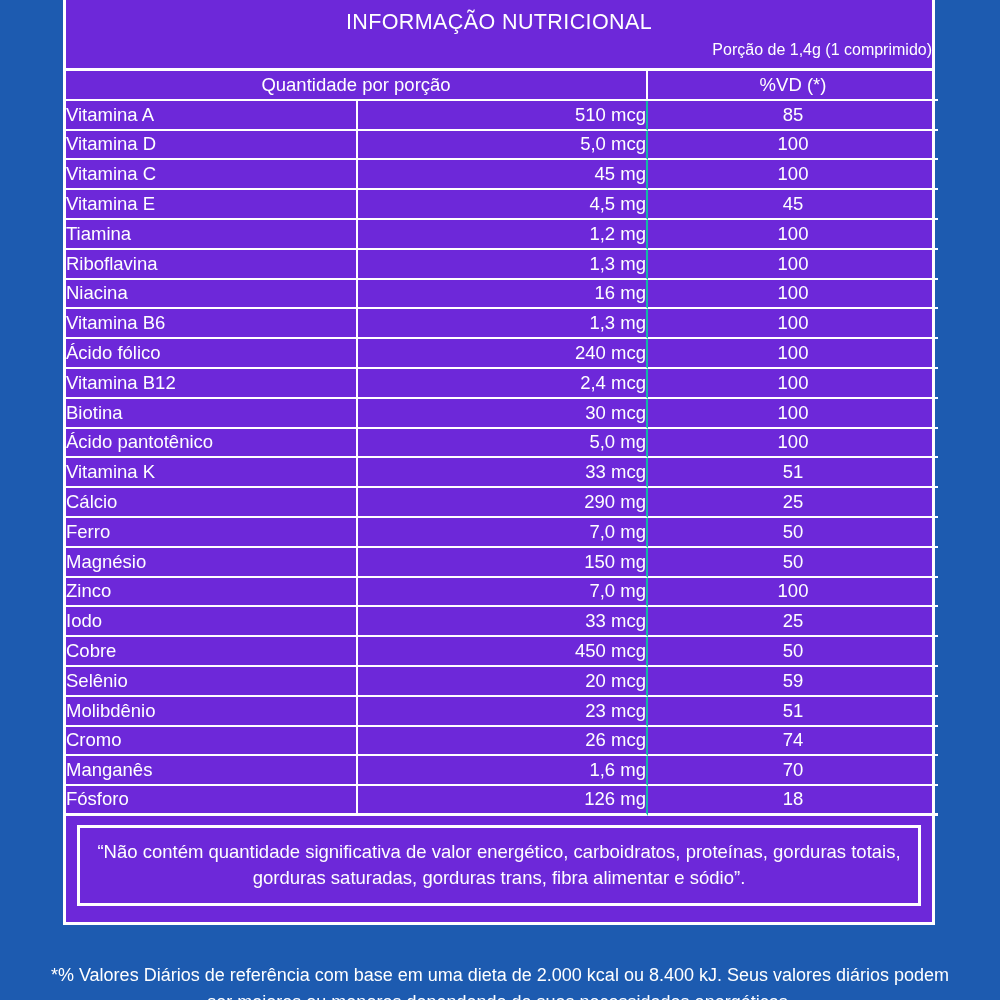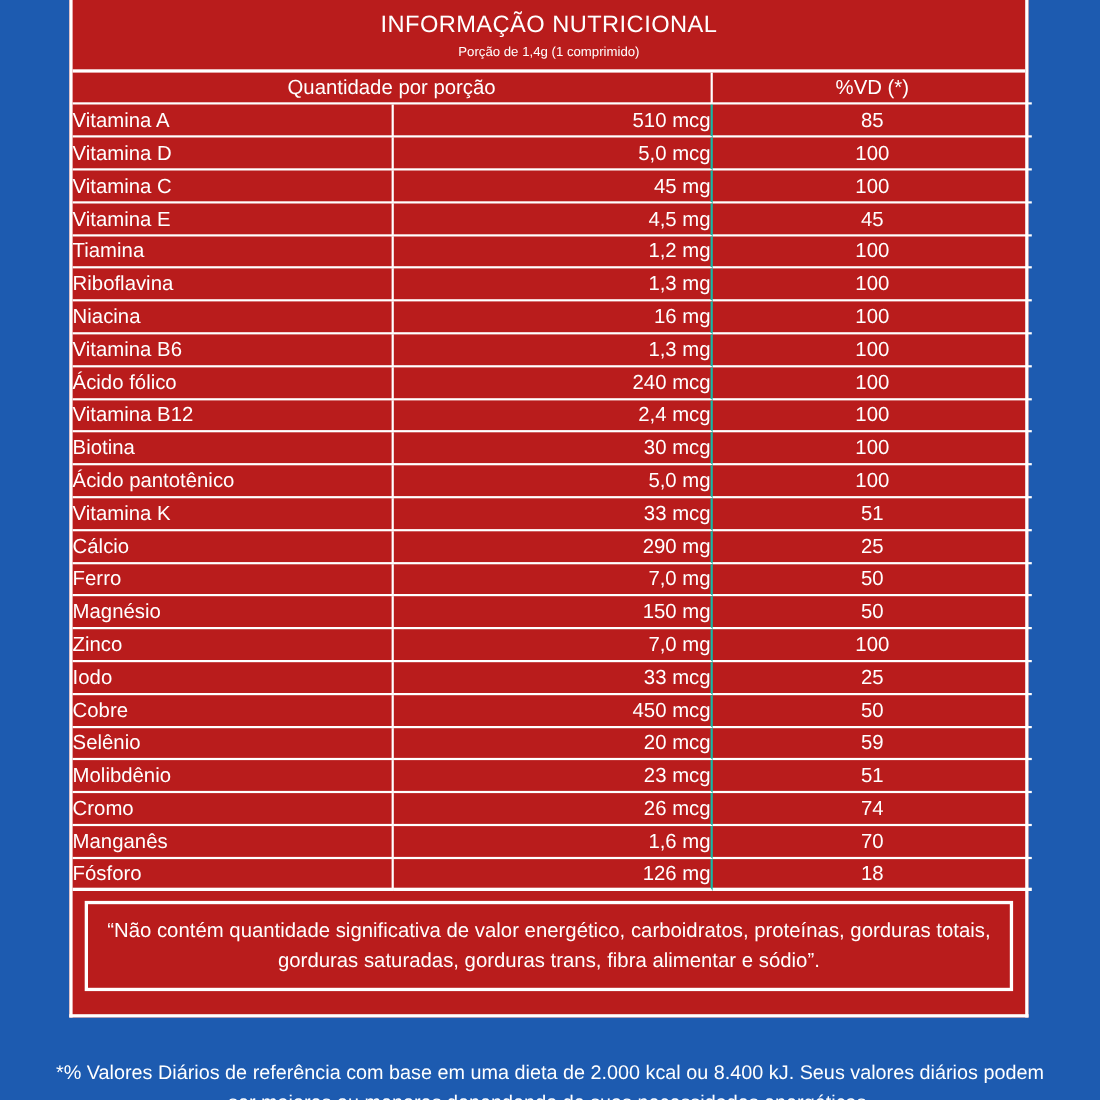--- a/index.html
+++ b/index.html
@@ -25,41 +25,42 @@
   
   .panel {
     position: absolute;
     left: 63px;
     top: 0px;
     width: 872px;
     height: 925px;
     box-sizing: border-box;
     border: 3px solid #ffffff;
     border-top: none;
-    background: #b91c1c;
+    background: #6d28d9;
   }
 
   
   .title-block {
     padding-top: 8px;
     padding-bottom: 7px;
     text-align: center;
     border-bottom: 3px solid #ffffff;
   }
   .title-main {
     font-size: 21.5px;
     letter-spacing: 0.4px;
     line-height: 1.32;
     white-space: nowrap;
   }
   .title-sub {
-    font-size: 12px;
+    font-size: 16px;
     line-height: 1.35;
     margin-top: 3px;
     white-space: nowrap;
+    text-align: right;
   }
 
   
   table.nutri {
     width: 100%;
     border-collapse: separate;
     border-spacing: 0;
     table-layout: fixed;
   }
   table.nutri col.c-name  { width: 292px; }

